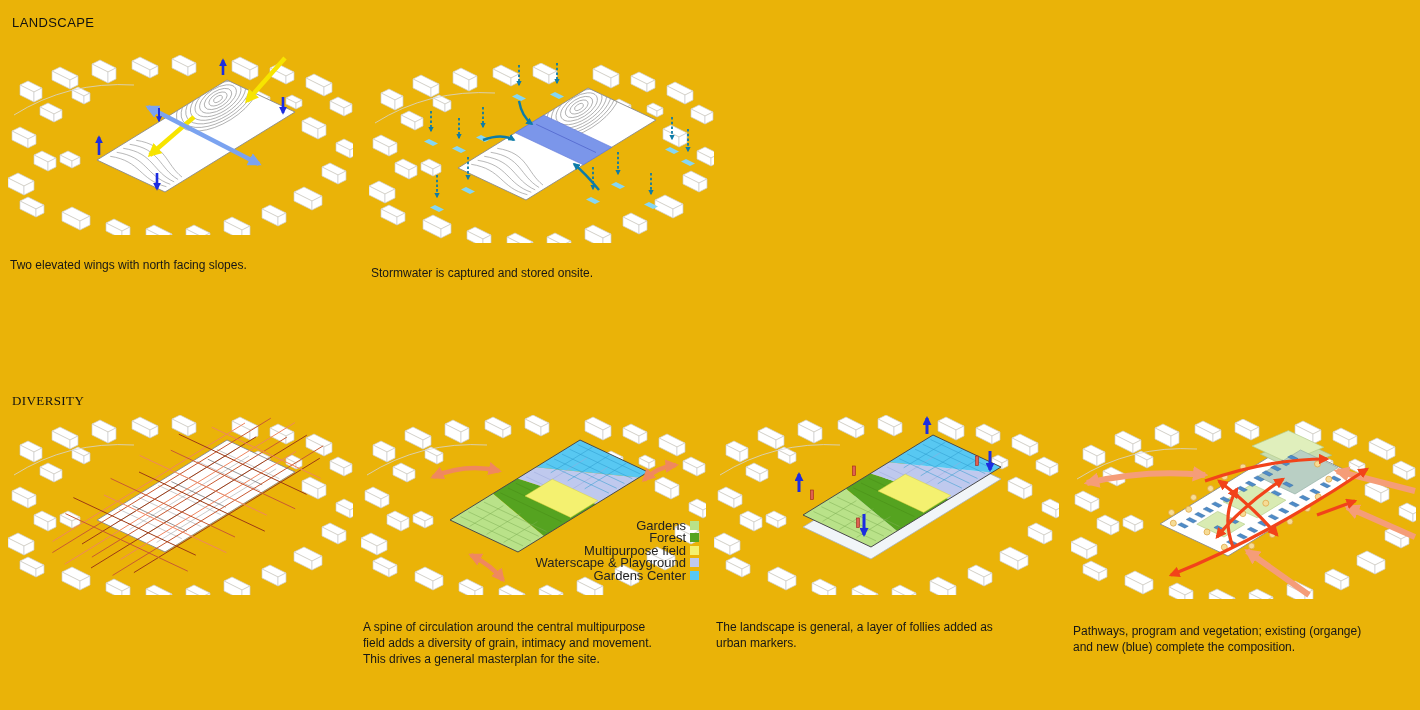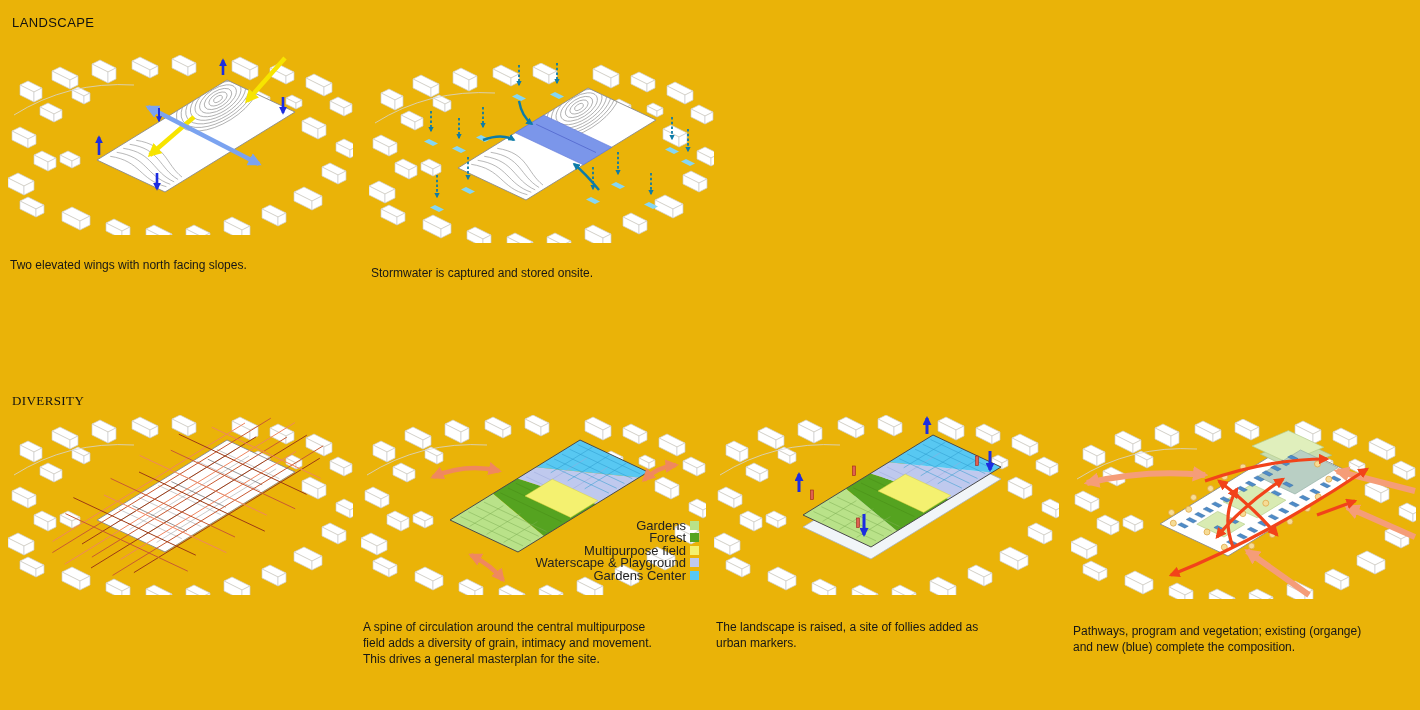--- a/index.html
+++ b/index.html
@@ -376,21 +376,21 @@
           <rect x="261.5" y="41" width="3" height="9.5"></rect>
           <rect x="142.5" y="103" width="3" height="9.5"></rect>
         </g>
         <g stroke="#1c2de0" stroke-width="3" fill="none">
           <path d="M213,19 L213,3" marker-end="url(#ah-dkblue)"></path>
           <path d="M276,36 L276,55" marker-end="url(#ah-dkblue)"></path>
           <path d="M85,77 L85,59" marker-end="url(#ah-dkblue)"></path>
           <path d="M150,99 L150,120" marker-end="url(#ah-dkblue)"></path>
         </g>
       </svg>
-      <figcaption class="caption">The landscape is raised, a site of follies added as
+      <figcaption class="caption">The landscape is general, a layer of follies added as
 urban markers.</figcaption>
     </figure>
 
     <figure class="panel" style="margin:4px">
       <svg class="diagram" viewBox="0 0 345 180">
         <use href="#g-city"></use>
         <use href="#g-site"></use>
         <g stroke-width="0.7">
           <polygon points="189,42 225.4,26.6 260.8,43.2 224.4,58.6" transform="translate(0,-7)" fill="#c9ddb0" stroke="#a5bd88"></polygon>
           <polygon points="185,40 221.4,24.6 256.8,41.2 220.4,56.6" transform="translate(-4,-13)" fill="#e0efbc" stroke="#b4cc8e"></polygon>

